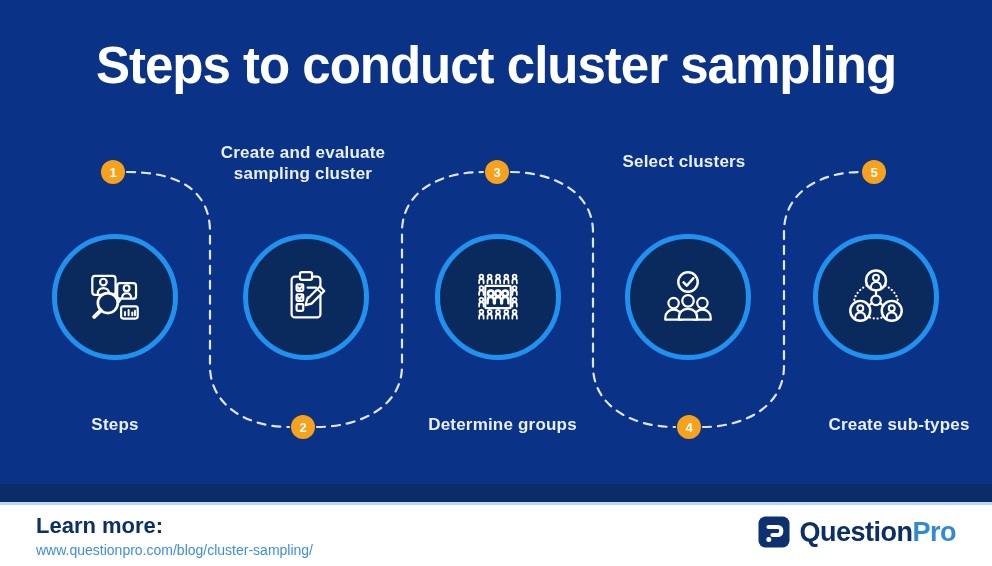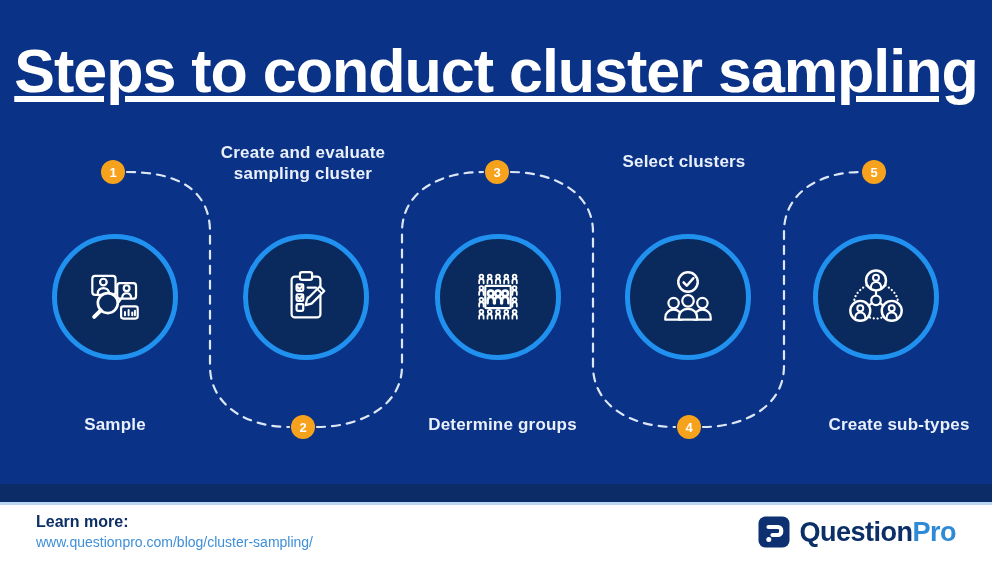--- a/index.html
+++ b/index.html
@@ -2,21 +2,21 @@
 <html><head>
 <meta charset="utf-8">
 <style>
   html,body{margin:0;padding:0;background:#1a1a1a;}
   .canvas{
     position:relative;width:992px;height:566px;overflow:hidden;
     background:#0a3287;font-family:"Liberation Sans",sans-serif;
   }
   .title{
     position:absolute;top:36px;left:0;width:100%;text-align:center;
-    color:#ffffff;font-size:61px;font-weight:bold;letter-spacing:-1px;text-decoration:underline;
+    color:#ffffff;font-size:51px;font-weight:bold;letter-spacing:-1px;
   }
   .snake{position:absolute;left:0;top:0;width:992px;height:566px;}
   .badge{
     position:absolute;width:24px;height:24px;border-radius:50%;
     background:#f7a21c;color:#ffffff;font-size:13px;font-weight:bold;
     display:flex;align-items:center;justify-content:center;
   }
   .step-circle{
     position:absolute;width:116px;height:116px;border-radius:50%;
     background:#0a2a5e;border:5px solid #2191f0;
@@ -27,21 +27,21 @@
     color:#e9f0fb;font-size:17px;font-weight:600;text-align:center;
     white-space:nowrap;letter-spacing:.2px;line-height:1.25;
   }
   .step-label.wrap{white-space:normal;width:200px;}
   .footer-bar{position:absolute;left:0;top:484px;width:100%;height:18px;background:#0b2c66;}
   .footer{
     position:absolute;left:0;top:502px;width:100%;height:64px;background:#ffffff;
     border-top:3px solid #b9d7f0;box-sizing:border-box;
   }
   .learn{position:absolute;left:36px;top:8px;}
-  .learn-label{color:#0b2f66;font-size:16px;font-weight:bold;}
+  .learn-label{color:#0b2f66;font-size:22px;font-weight:bold;}
   .learn-url{color:#3e8fd8;font-size:14px;margin-top:3px;}
   .logo{position:absolute;right:36px;top:11px;display:flex;align-items:center;gap:9px;}
   .logo-mark{width:32px;height:32px;}
   .logo-text{font-size:27px;font-weight:bold;color:#0b2f66;letter-spacing:-.5px;}
   .logo-text .pro{color:#2f8ad6;}
 </style>
 </head>
 <body>
 
 <div class="canvas">
@@ -167,21 +167,21 @@
         <circle cx="13.8" cy="38.1" r="2.7" stroke-width="1.8"></circle>
         <path d="M9.2 47.1 c0-3.6 2-5.2 4.6-5.2 s4.6 1.6 4.6 5.2" stroke-width="1.8"></path>
         <circle cx="42.2" cy="40.5" r="9" stroke-width="2.2" fill="#0a2a5e"></circle>
         <circle cx="42.2" cy="38.1" r="2.7" stroke-width="1.8"></circle>
         <path d="M37.6 47.1 c0-3.6 2-5.2 4.6-5.2 s4.6 1.6 4.6 5.2" stroke-width="1.8"></path>
         <circle cx="28" cy="31" r="4.3" stroke-width="2" fill="#0a2a5e"></circle>
       </g>
     </svg>
   </div>
 
-  <div class="step-label" style="left:115px;top:425px;">Sample</div>
+  <div class="step-label" style="left:115px;top:425px;">Steps</div>
   <div class="step-label wrap" style="left:303px;top:163px;">Create and evaluate sampling cluster</div>
   <div class="step-label" style="left:497px;top:425px;padding-left:11px;">Determine groups</div>
   <div class="step-label" style="left:684px;top:162px;">Select clusters</div>
   <div class="step-label" style="left:875px;top:425px;margin-left:24px;">Create sub-types</div>
 
   <div class="footer-bar"></div>
   <div class="footer">
     <div class="learn">
       <div class="learn-label">Learn more:</div>
       <div class="learn-url">www.questionpro.com/blog/cluster-sampling/</div>

